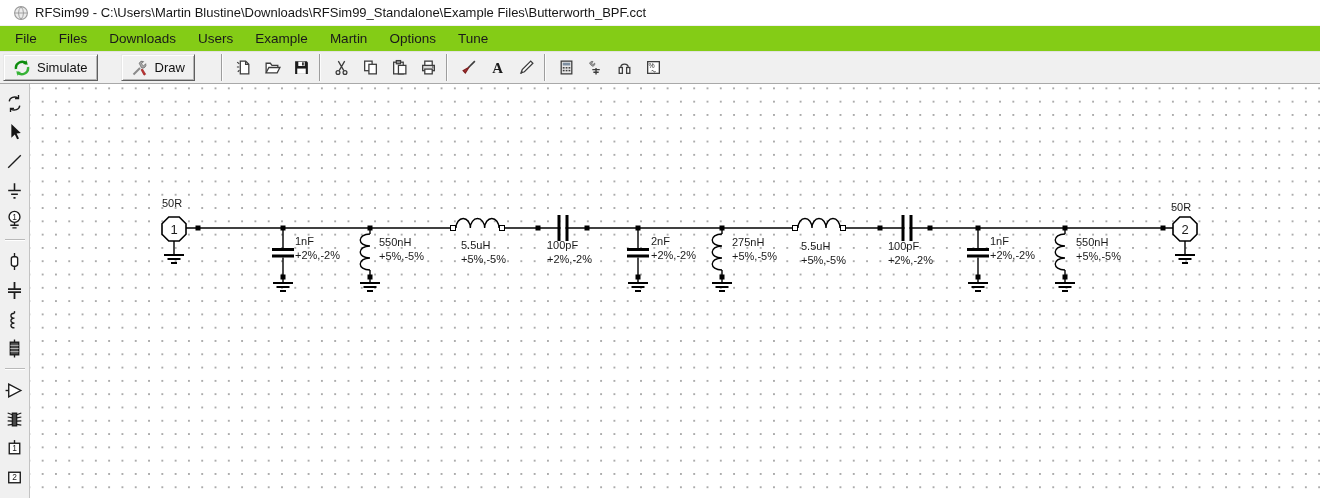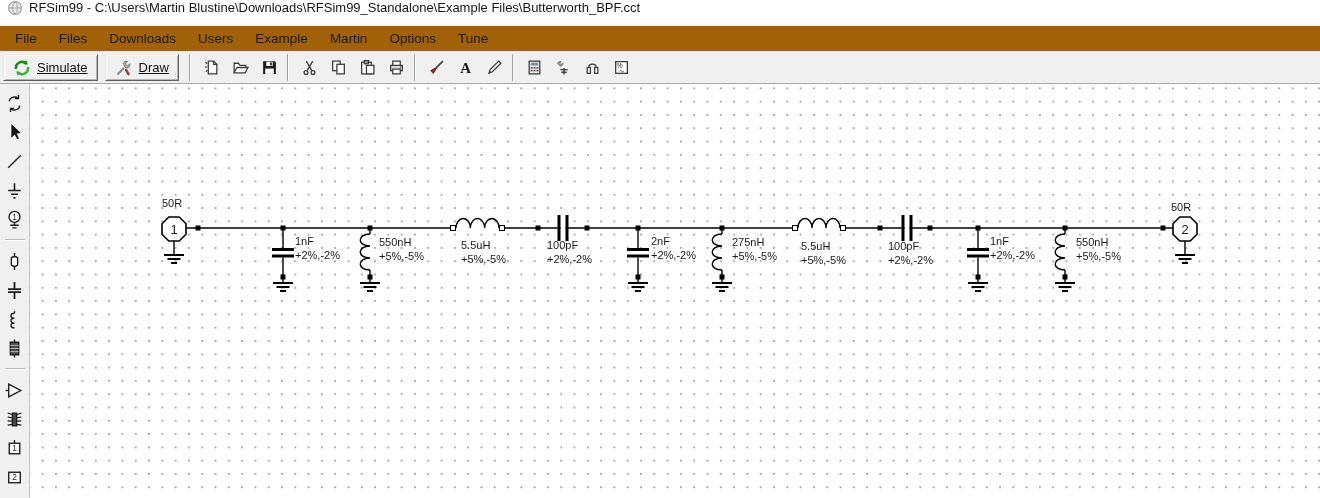--- a/index.html
+++ b/index.html
@@ -1,34 +1,34 @@
 <!DOCTYPE html>
 <html><head>
 <meta charset="utf-8">
 <style>
   html,body{margin:0;padding:0;}
   body{width:1320px;height:498px;overflow:hidden;background:#fff;
        font-family:"Liberation Sans",sans-serif;position:relative;
        -webkit-font-smoothing:antialiased;}
   .titlebar{position:absolute;left:0;top:0;width:1320px;height:26px;background:#ffffff;
-            display:flex;align-items:flex-start;padding-left:7px;box-sizing:border-box;
+            display:flex;align-items:center;padding-left:13px;box-sizing:border-box;
             font-size:13px;color:#161616;border-bottom:1px solid #f0f0f0;}
   .appicon{display:flex;margin-right:6px;}
-  .menubar{position:absolute;left:0;top:26px;width:1320px;height:26px;background:#a16207;
+  .menubar{position:absolute;left:0;top:26px;width:1320px;height:26px;background:#84cc16;
            display:flex;align-items:center;font-size:13.5px;color:#1a1a1a;
            border-bottom:1px solid #e2e2e2;box-sizing:border-box;padding-left:4px;}
   .menu-item{padding:3px 11px;}
   .toolbar{position:absolute;left:0;top:52px;width:1320px;height:32px;background:#f0f0f0;
            border-bottom:1px solid #a9a9a9;box-sizing:border-box;
            display:flex;align-items:center;padding-left:3px;}
   .tbtn{height:27px;background:#f0f0f0;border:1px solid;font-family:inherit;
         border-color:#e8e8e8 #5f5f5f #5f5f5f #e8e8e8;
         box-shadow:inset 1px 1px 0 #ffffff, inset -1px -1px 0 #b5b5b5;
         display:flex;align-items:center;gap:6px;font-size:13px;color:#111;
-        padding:0 9px;margin-right:7px;text-decoration:underline;}
+        padding:0 9px;margin-right:23px;}
   .tsep{width:1px;height:27px;background:#9d9d9d;border-right:1px solid #fcfcfc;margin:0 6px 0 3px;}
   .ibtn{width:27px;height:27px;display:flex;align-items:center;justify-content:center;
         background:transparent;border:none;padding:0;margin:0 1px;}
   .sidebar{position:absolute;left:0;top:84px;width:30px;height:414px;background:#f0f0f0;
            border-right:1px solid #c3c3c3;box-sizing:border-box;display:flex;
            flex-direction:column;align-items:center;padding-top:7px;}
   .sbtn{width:24px;height:24px;display:flex;align-items:center;justify-content:center;
         background:transparent;border:none;padding:0;margin-bottom:5px;}
   .ssep{width:20px;height:0;border-top:1px solid #b9b9b9;border-bottom:1px solid #fff;
         margin:3px 0 8px;}

